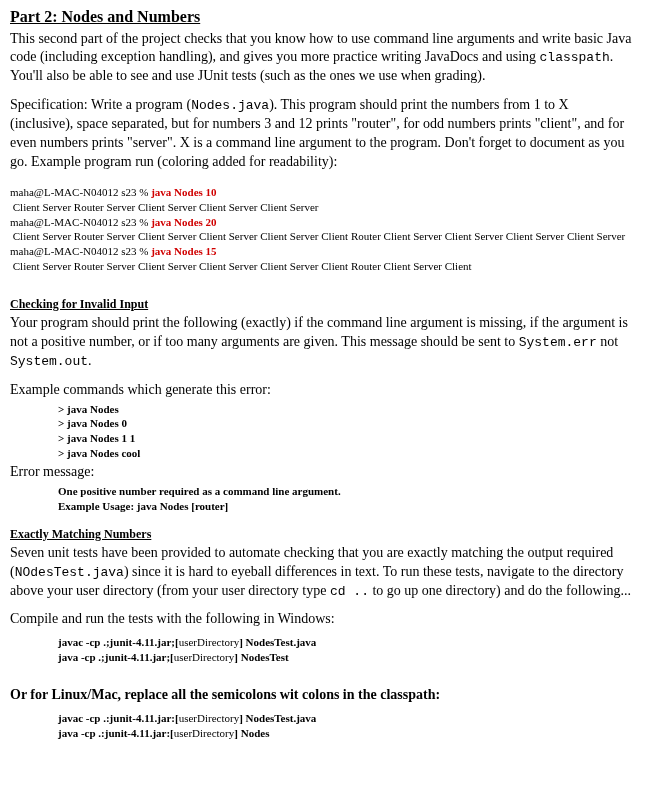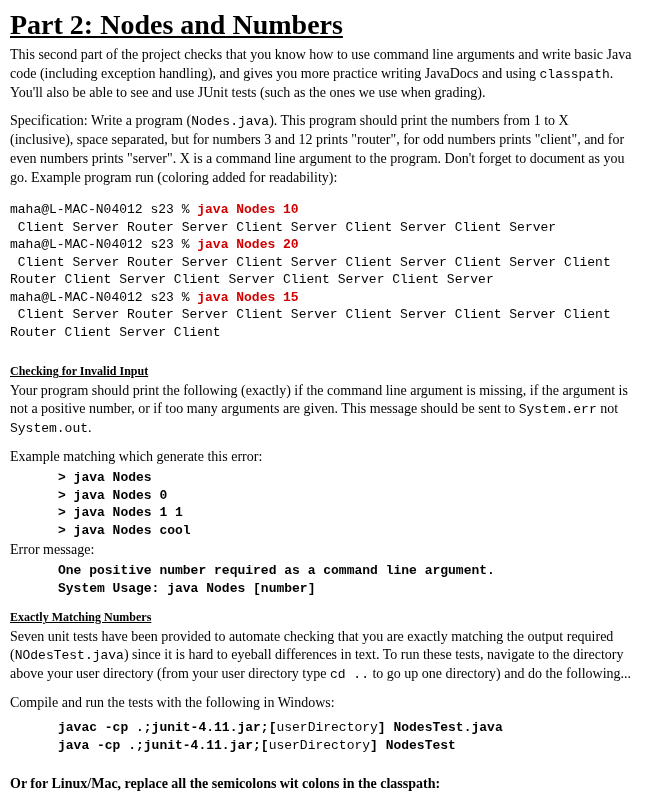--- a/index.html
+++ b/index.html
@@ -4,21 +4,21 @@
 <style>
   body {
     font-family: "Times New Roman", Times, serif;
     font-size: 14px;
     line-height: 1.35;
     margin: 6px 10px;
     width: 625px;
     color: #000;
   }
   h2 {
-    font-size: 28px;
+    font-size: 16px;
     font-weight: bold;
     text-decoration: underline;
     margin: 0 0 2px 0;
   }
   h3 {
     font-size: 12px;
     font-weight: bold;
     text-decoration: underline;
     margin: 12px 0 2px 0;
   }
@@ -26,22 +26,22 @@
     margin: 2px 0 10px 0;
   }
   .mono {
     font-family: "Courier New", Courier, monospace;
     font-size: 13px;
   }
   .red {
     color: #d00000;
   }
   .term-block {
-    font-family: Liberation Mono, monospace;
-    font-size: 13px;
+    font-family: Liberation Serif, serif;
+    font-size: 11px;
     white-space: pre-wrap;
     margin: 0 0 2px 0;
   }
   .indent {
     margin-left: 48px;
   }
   .italic {
     margin-top: 14px;
   }
   .tight { margin-bottom: 2px; }
@@ -65,29 +65,29 @@
 <span>maha@L-MAC-N04012 s23 % </span><span class="red" style="font-weight:bold">java Nodes 20</span>
 <span> Client Server Router Server Client Server Client Server Client Server Client Router Client Server Client Server Client Server Client Server</span>
 <span>maha@L-MAC-N04012 s23 % </span><span class="red" style="font-weight:bold">java Nodes 15</span>
 <span> Client Server Router Server Client Server Client Server Client Server Client Router Client Server Client</span></div>
 
 <h3 class="sect-gap">Checking for Invalid Input</h3>
 <p>
   <span>Your program should print the following (exactly) if the command line argument is missing, if the argument is not a positive number, or if too many arguments are given. This message should be sent to </span><span class="mono">System.err</span><span> not </span><span class="mono">System.out</span><span>.</span>
 </p>
 
-<p class="tight">Example matching which generate this error:</p>
+<p class="tight">Example commands which generate this error:</p>
 <div class="term-block indent"><span style="font-weight:bold">&gt; java Nodes</span>
 <span style="font-weight:bold">&gt; java Nodes 0</span>
 <span style="font-weight:bold">&gt; java Nodes 1 1</span>
 <span style="font-weight:bold">&gt; java Nodes cool</span></div>
 
 <p class="tight" style="margin-top:0;">Error message:</p>
 <div class="term-block indent"><span style="font-weight:bold">One positive number required as a command line argument.</span>
-<span style="font-weight:bold">System Usage: java Nodes [number]</span></div>
+<span style="font-weight:bold">Example Usage: java Nodes [router]</span></div>
 
 <h3>Exactly Matching Numbers</h3>
 <p>
   <span>Seven unit tests have been provided to automate checking that you are exactly matching the output required (</span><span class="mono">NOdesTest.java</span><span>) since it is hard to eyeball differences in text. To run these tests, navigate to the directory </span><span class="italic">above</span><span> your user directory (from your user directory type </span><span class="mono">cd ..</span><span> to go up one directory) and do the following...</span>
 </p>
 
 <p class="tight">Compile and run the tests with the following in Windows:</p>
 <div class="term-block indent" style="margin-top:6px;margin-bottom:2px;"><span style="font-weight:bold">javac -cp .;junit-4.11.jar;[</span><span>userDirectory</span><span style="font-weight:bold">] NodesTest.java</span>
 <span style="font-weight:bold">java -cp .;junit-4.11.jar;[</span><span>userDirectory</span><span style="font-weight:bold">] NodesTest</span></div>
 

